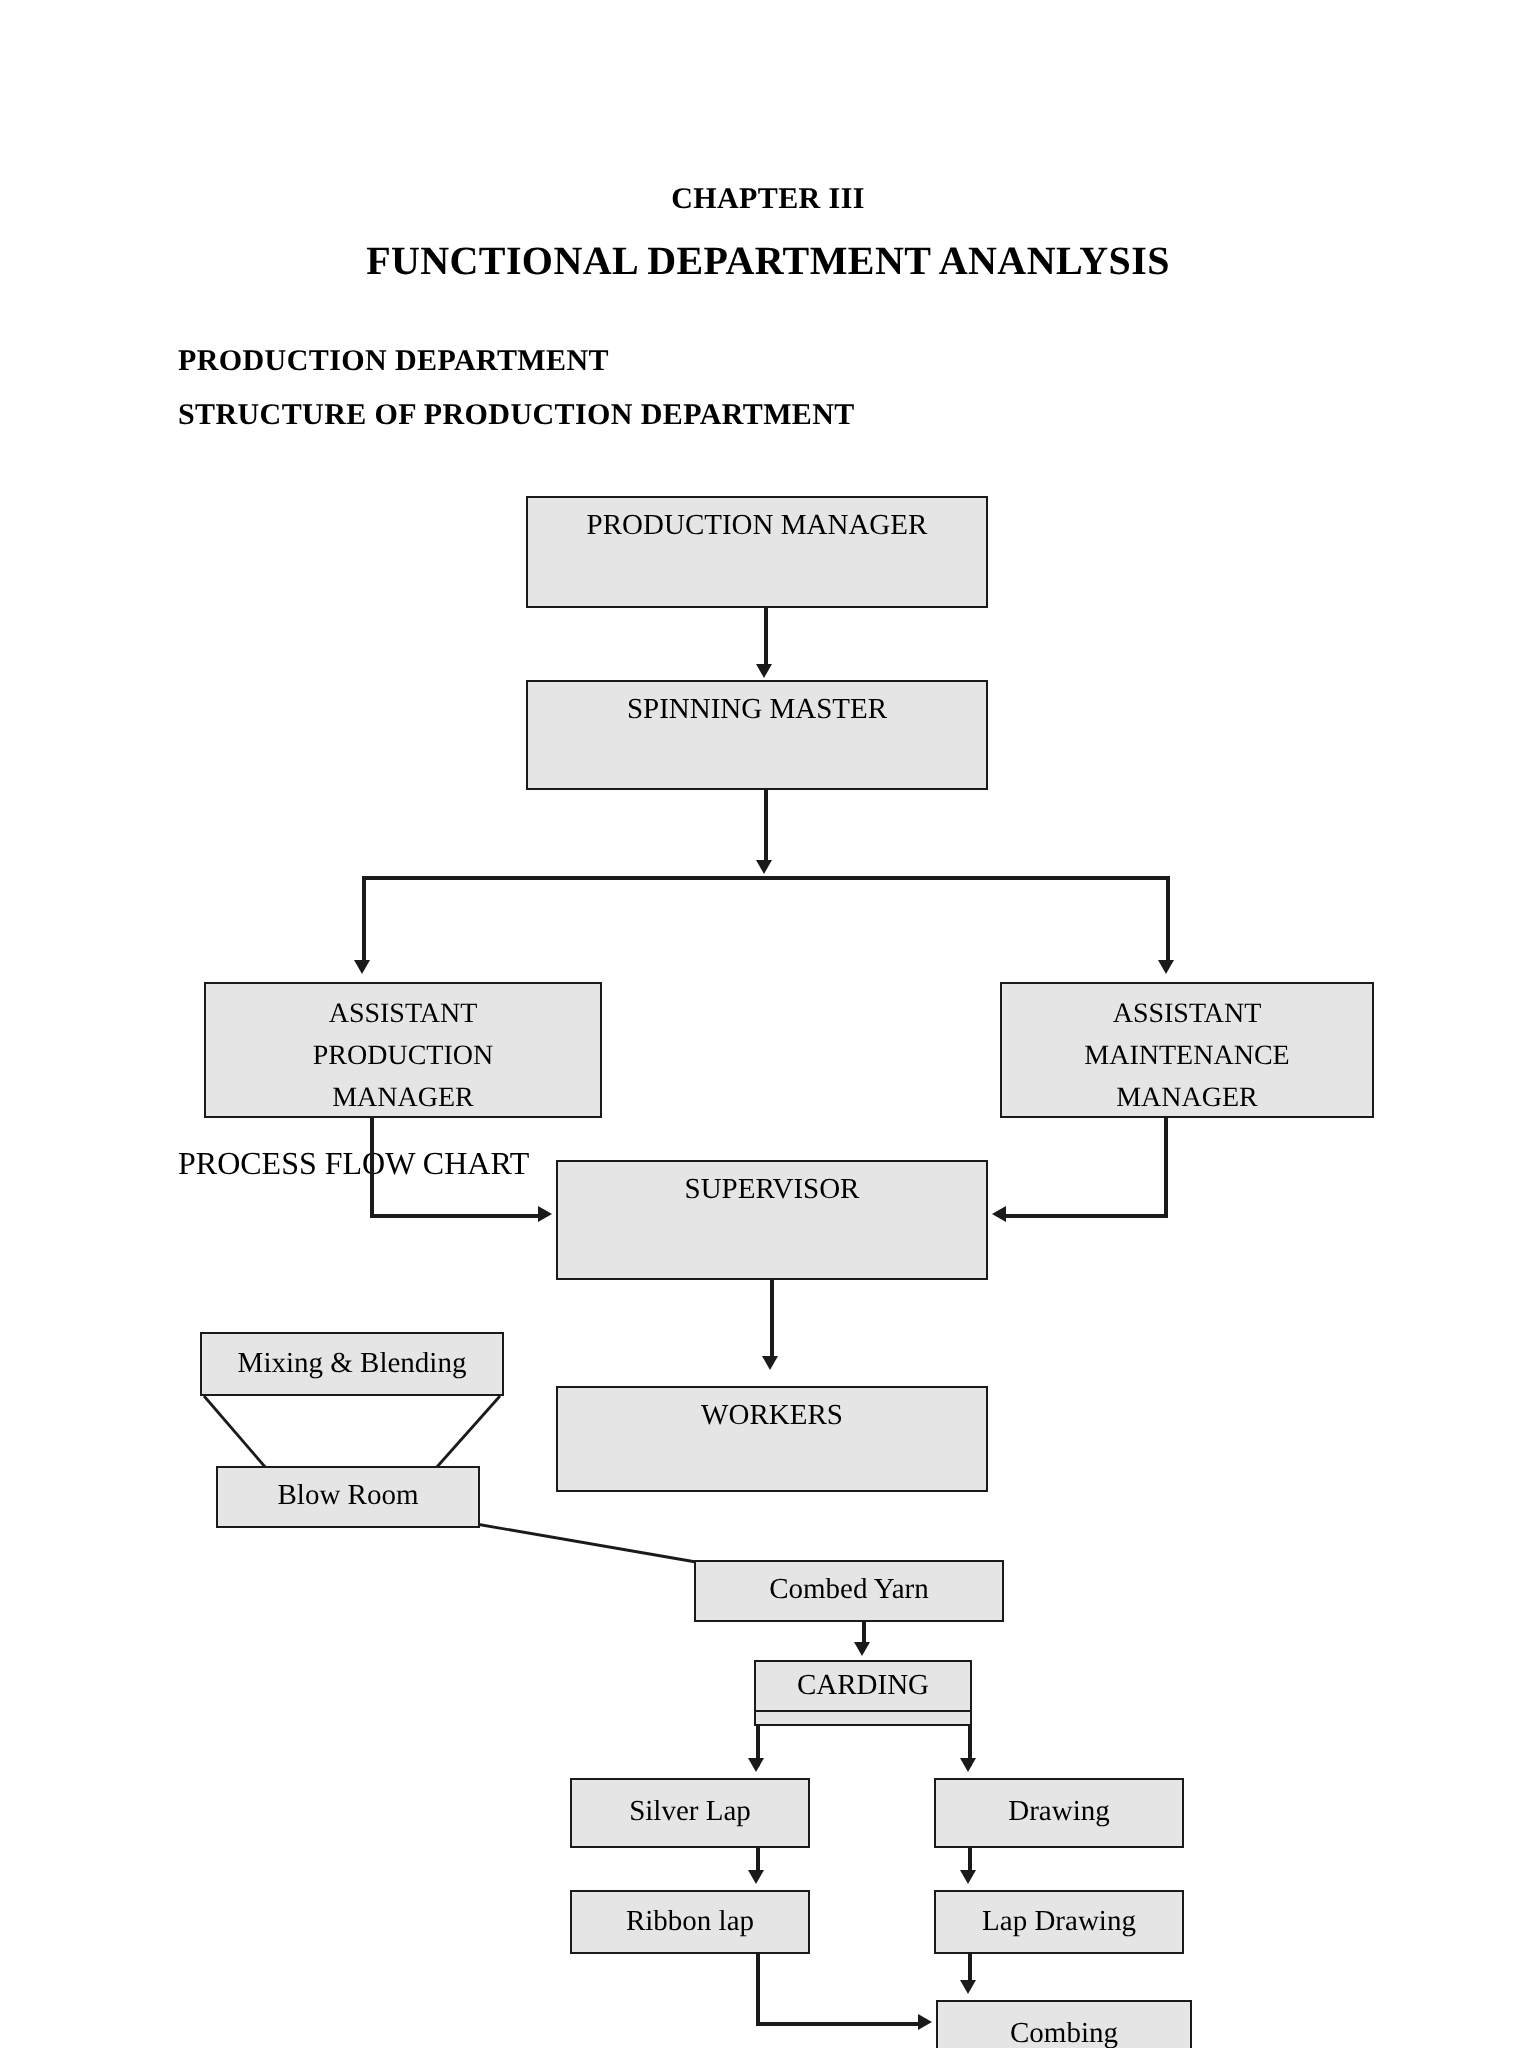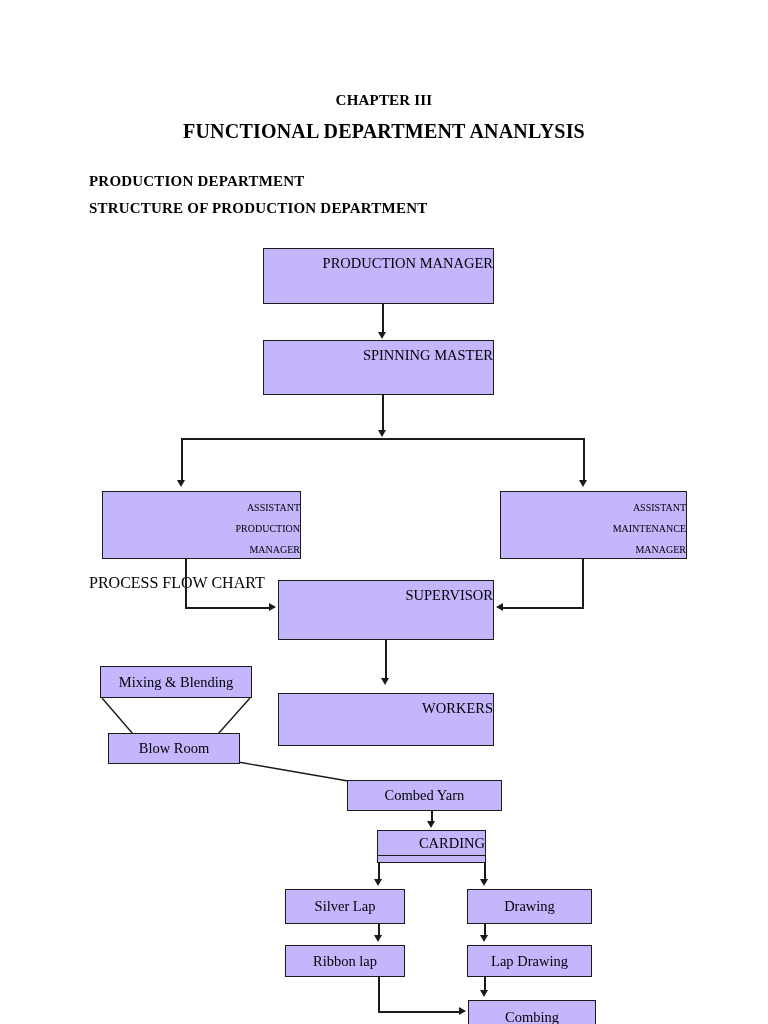--- a/index.html
+++ b/index.html
@@ -54,36 +54,36 @@
     top: 574px;
     font-size: 16px;
     white-space: nowrap;
     background: transparent;
   }
 
   
   .box {
     position: absolute;
     border: 1.3px solid #1a1a1a;
-    background: #c4b5fd;
+    background: #e5e5e5;
     box-sizing: border-box;
-    text-align: right;
+    text-align: center;
     z-index: 3;
   }
   .box .lbl {
     display: block;
     white-space: nowrap;
   }
   
   .box.top-label { padding-top: 6px; }
   .box.top-label .lbl { font-size: 14.5px; line-height: 17px; }
 
   
   .box.multi { padding-top: 5px; }
-  .box.multi .lbl { font-size: 10px; line-height: 21px; }
+  .box.multi .lbl { font-size: 14px; line-height: 21px; }
 
   
   .box.proc {
     display: flex;
     align-items: center;
     justify-content: center;
   }
   .box.proc .lbl { font-size: 14.5px; line-height: 17px; }
 
   

